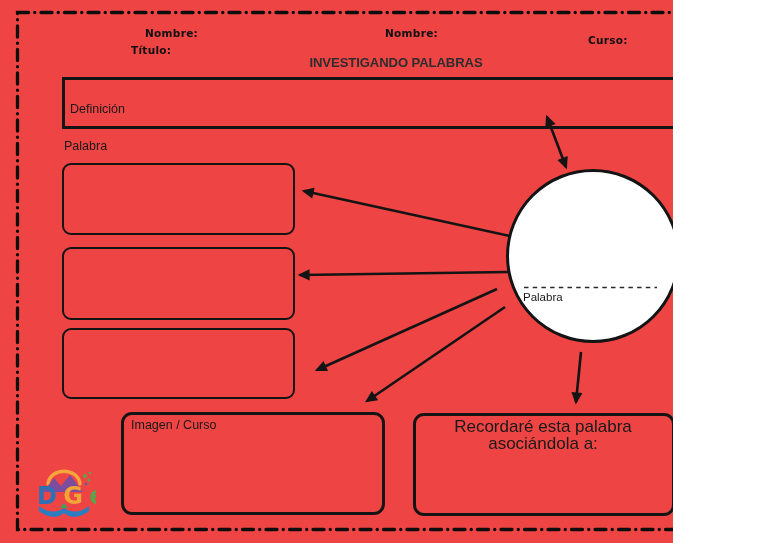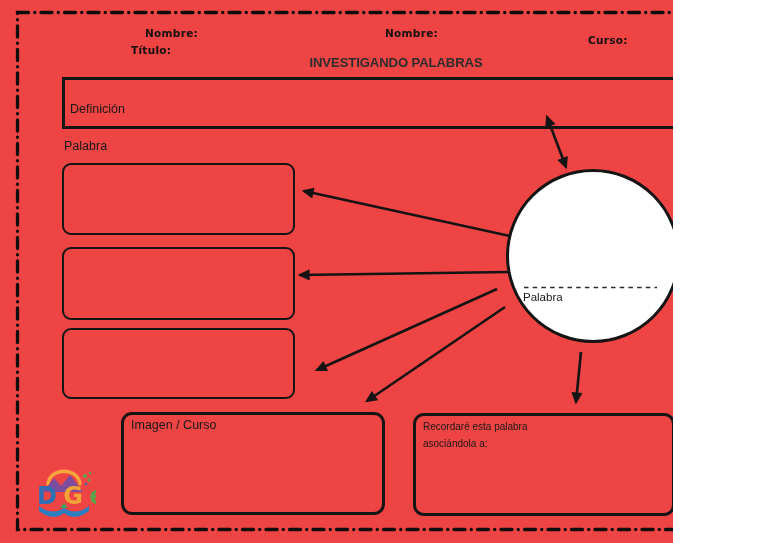--- a/index.html
+++ b/index.html
@@ -10,21 +10,21 @@
   svg.overlay { position:absolute; left:0; top:0; width:768px; height:543px; }
   .hand {
     font-family:"DejaVu Sans", sans-serif;
     font-weight:700; font-size:10.5px; letter-spacing:0.3px; color:#101010;
   }
   .title {
     font-weight:700; font-size:13.5px; color:#2d2d2d; letter-spacing:-0.1px;
     text-align:center; transform:scaleX(0.97);
   }
   .lbl { font-size:12.5px; color:#191919; }
-  .lbl-sm { font-size:10px; color:#191919; line-height:16.5px; }
+  .lbl-sm { font-size:17px; color:#191919; line-height:16.5px;text-align:center; }
   .box { position:absolute; background:transparent; border:2.6px solid #141414; }
   .box-sq { border-width:3px; border-radius:0; }
   .box-rd { border-radius:9px; }
   .box-rd2 { border-width:3px; border-radius:11px; }
   .logo-wrap { position:absolute; }
 </style>
 </head>
 <body>
 
 <div id="page">

